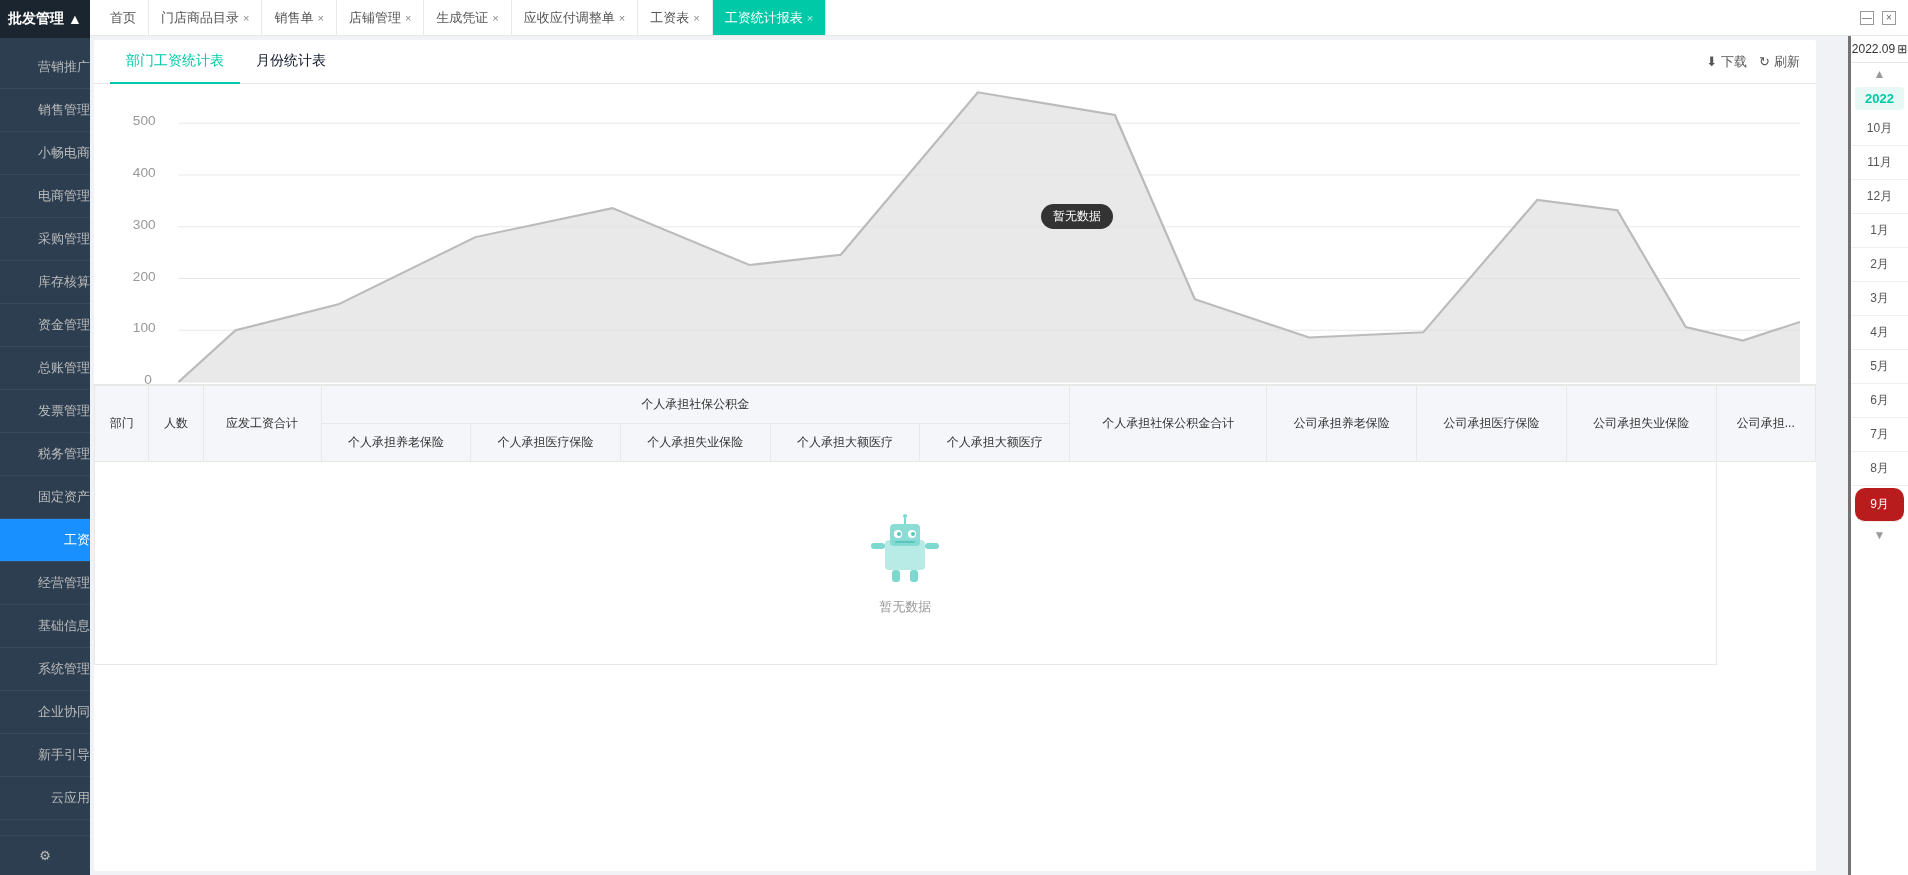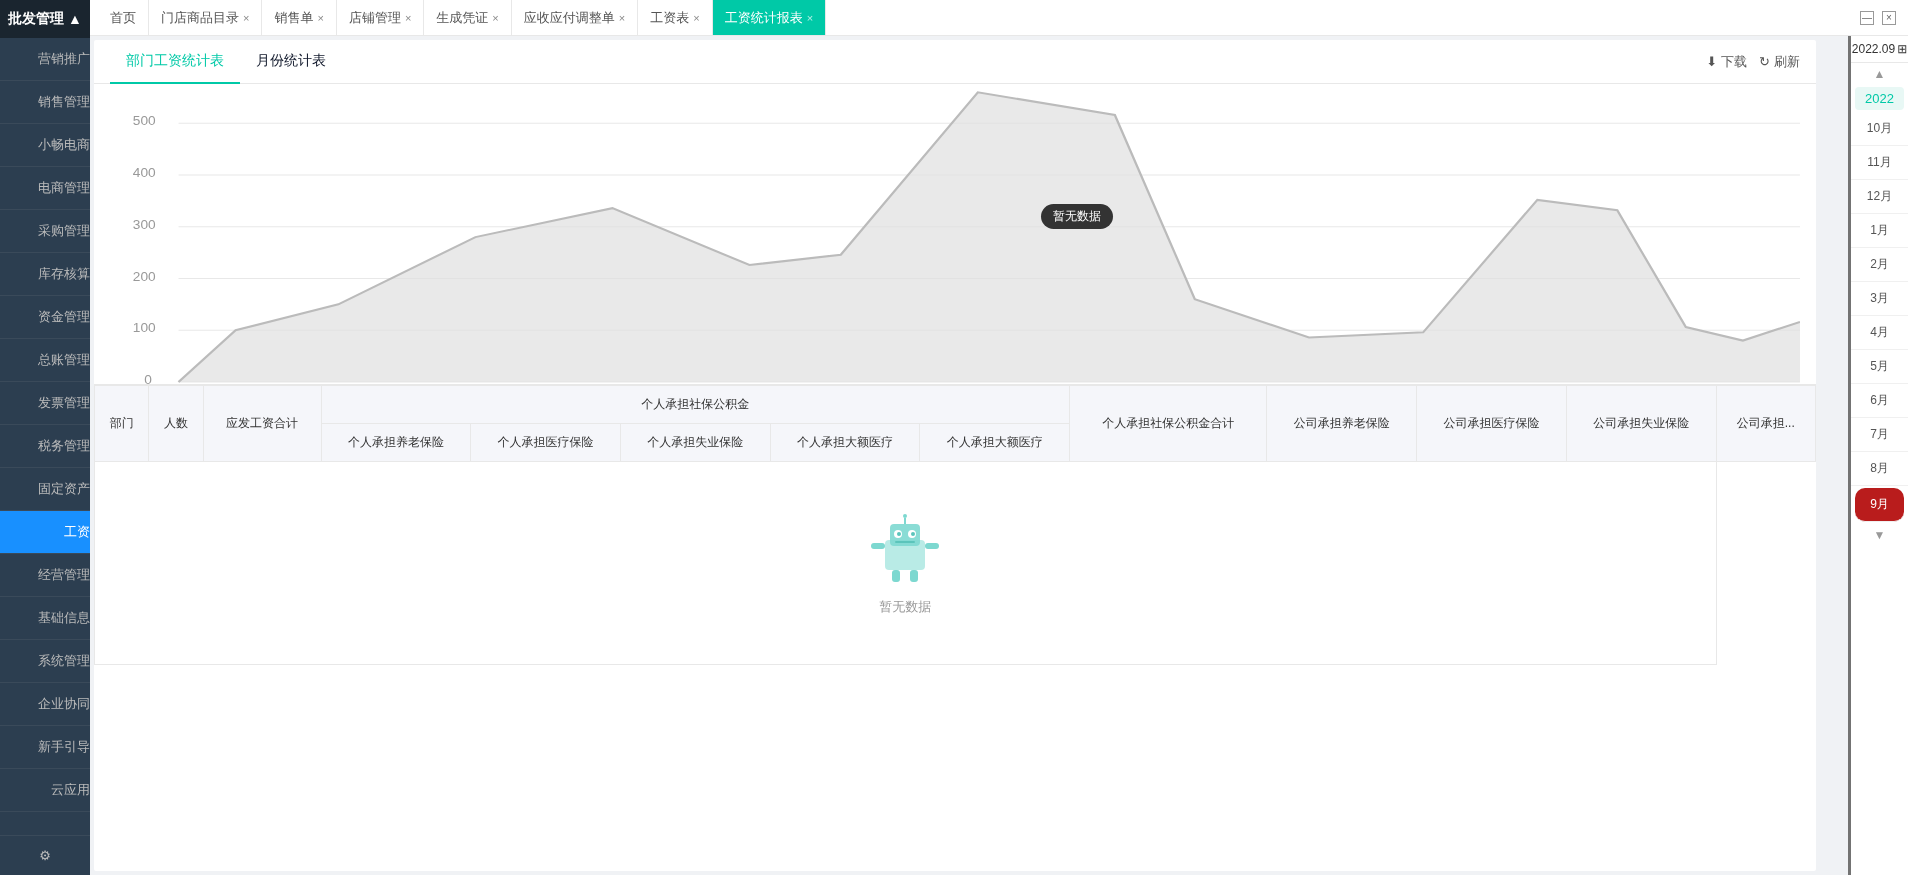--- a/index.html
+++ b/index.html
@@ -7,20 +7,21 @@
 
     
     .sidebar {
       width: 90px;
       background: #2c3e50;
       color: #ccc;
       display: flex;
       flex-direction: column;
       flex-shrink: 0;
       height: 100%;
+      gap: 8px;
     }
     .sidebar-header {
       background: #1a252f;
       color: #fff;
       padding: 10px 0;
       text-align: center;
       font-size: 14px;
       font-weight: bold;
       display: flex;
       align-items: center;
@@ -252,21 +253,21 @@
       padding: 8px 4px;
       text-align: center;
       cursor: pointer;
       color: #555;
       border-bottom: 1px solid #f0f0f0;
     }
     .month-item.active { background: #b91c1c; color: #fff; border-radius: 10px; margin: 2px 4px; }
     .year-highlight {
       background: #e8f8f5;
       color: #00c9a7;
-      font-weight: normal;
+      font-weight: bold;
       padding: 4px 8px;
       margin: 2px 4px;
       border-radius: 4px;
       text-align: center;
       font-size: 13px;
     }
     .panel-arrow {
       display: flex;
       align-items: center;
       justify-content: center;

